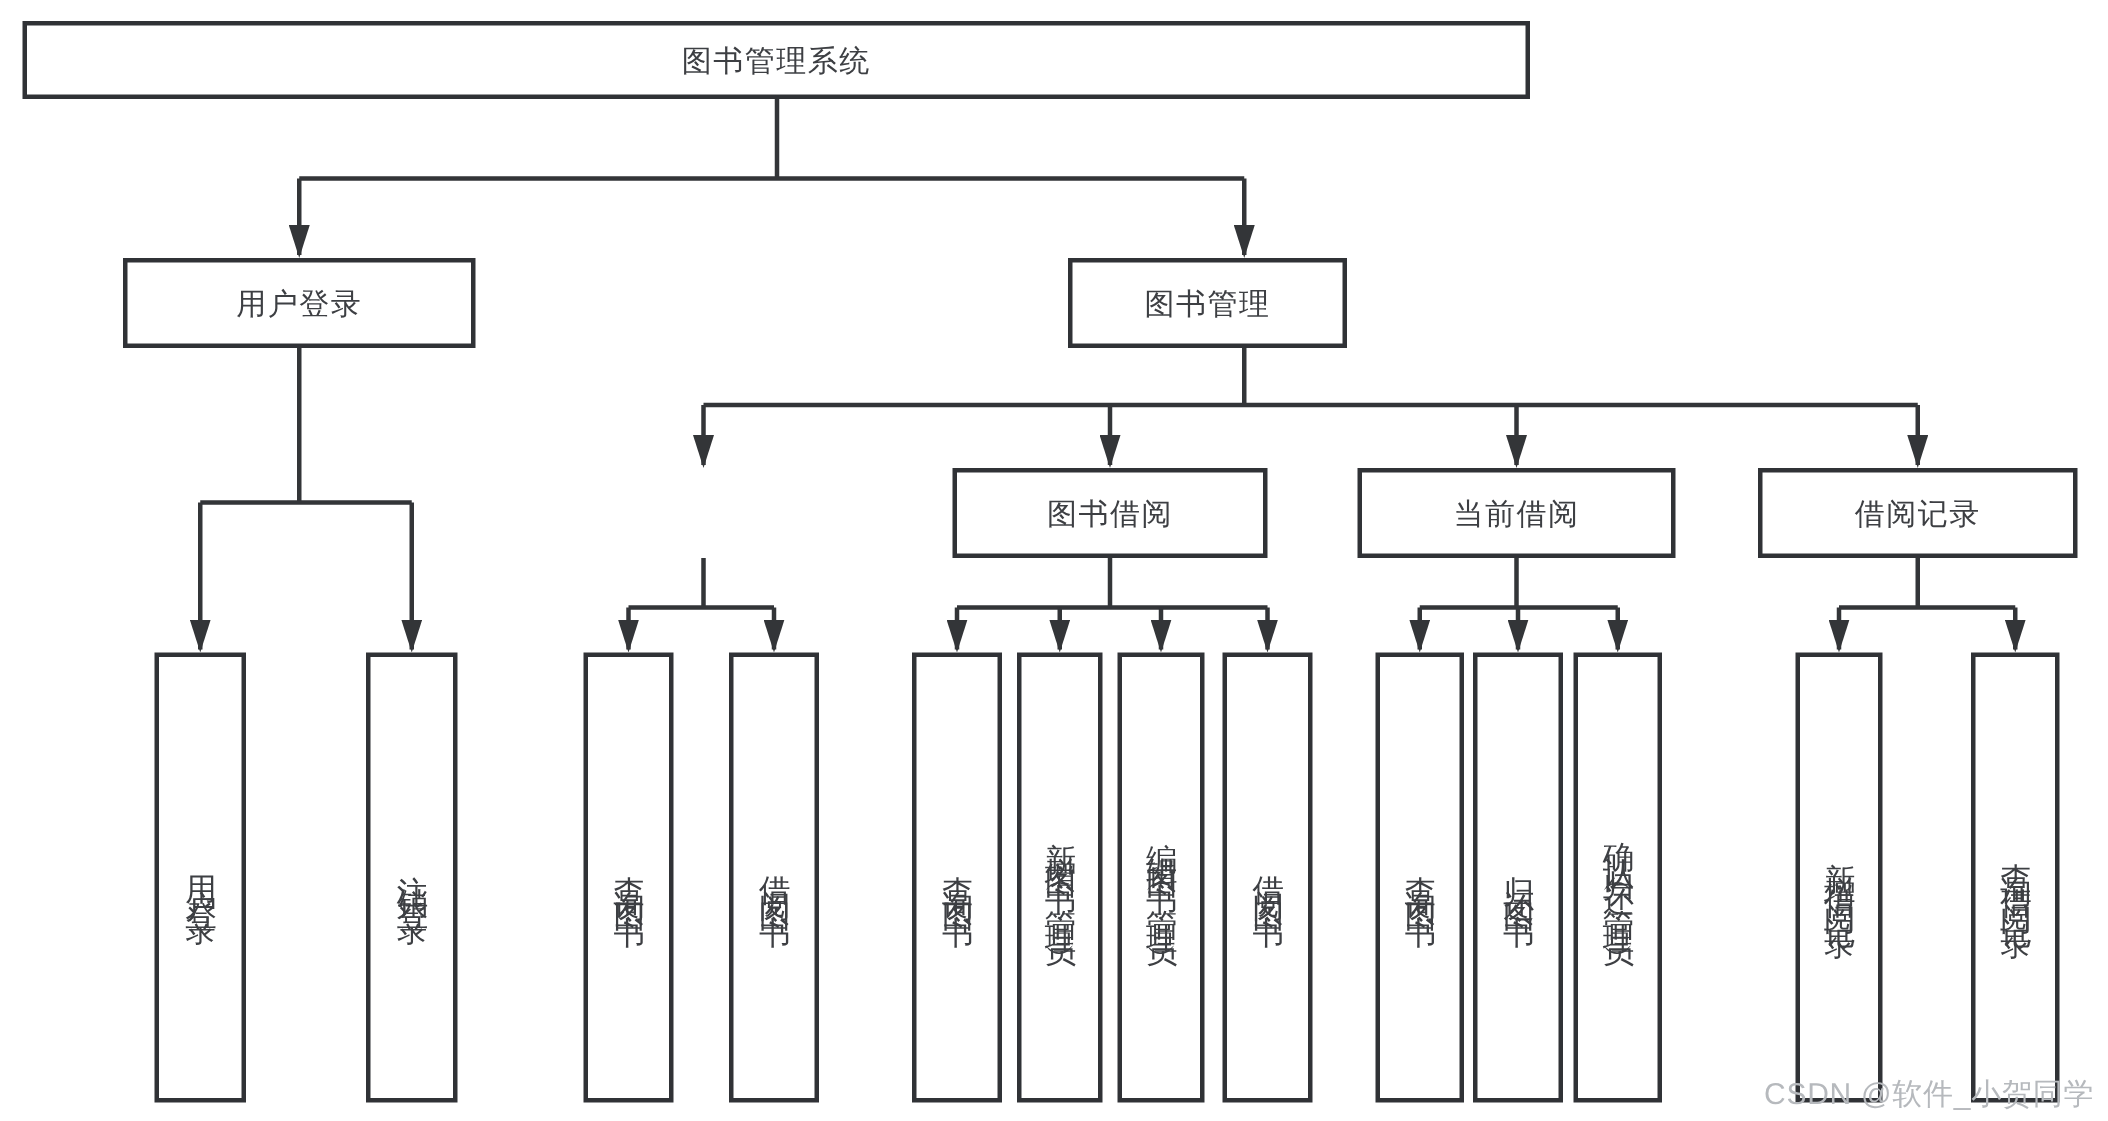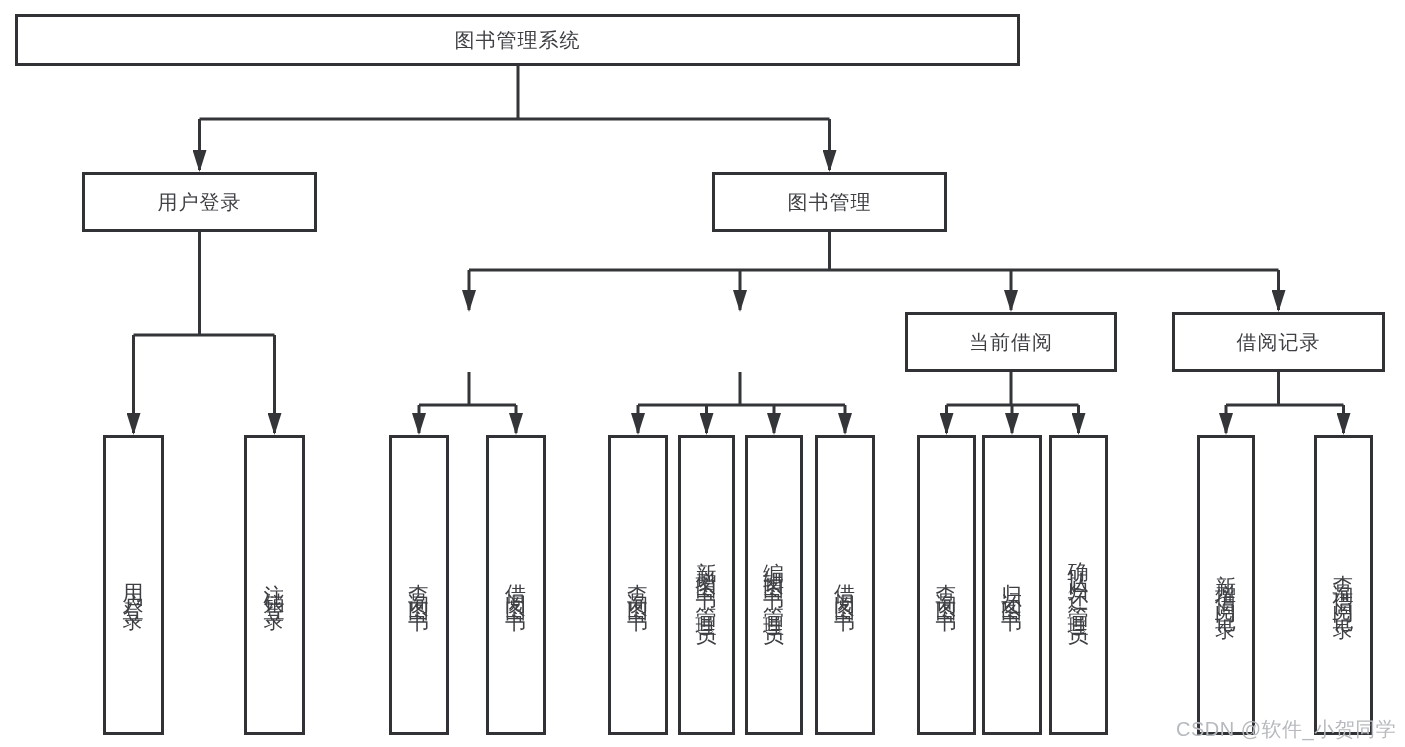--- a/index.html
+++ b/index.html
@@ -86,24 +86,27 @@
     </g>
   </svg>
 
   <div class="node hbox" style="left:15px; top:14px; width:1005px; height:52px;">
     <span>图书管理系统</span>
   </div>
 
   <div class="node hbox" style="left:82px; top:172px; width:235px; height:60px;">
     <span>用户登录</span>
   </div>
-  <div class="node hbox" style="left:712px; top:172px; width:235px; height:60px;justify-content:center;">
+  <div class="node hbox" style="left:712px; top:172px; width:186px; height:60px;justify-content:center;">
     <span>图书管理</span>
   </div>
 
+  <div class="node hbox" style="left:635px; top:312px; width:210px; height:60px;">
+    <span>图书借阅</span>
+  </div>
   <div class="node hbox" style="left:1172px; top:312px; width:213px; height:60px;">
     <span>借阅记录</span>
   </div>
   <div class="node hbox" style="left:905px; top:312px; width:212px; height:60px;">
     <span>当前借阅</span>
   </div>
 
   <div class="node vbox" style="left:103px; top:435px; width:61px; height:300px;">
     <span class="vtext">用户登录</span>
   </div>

